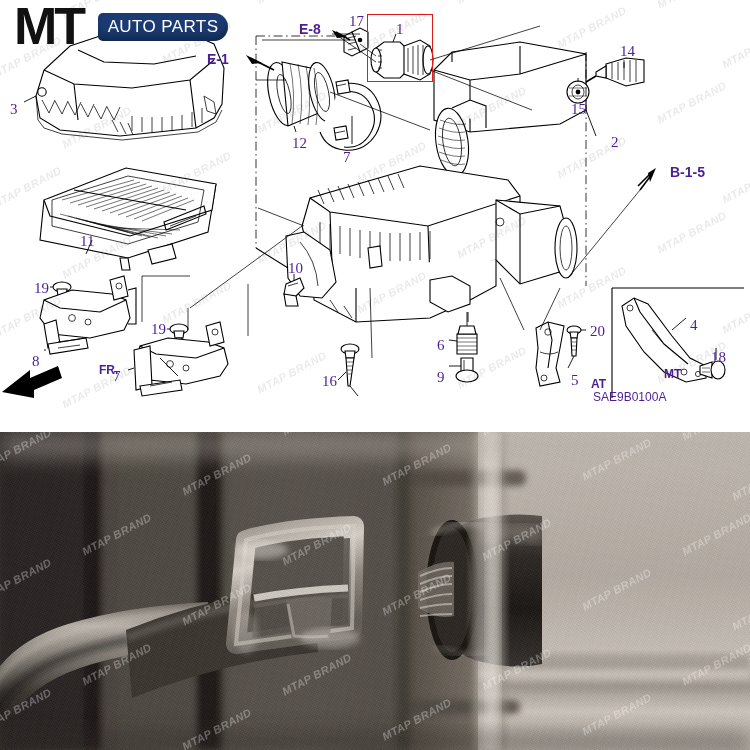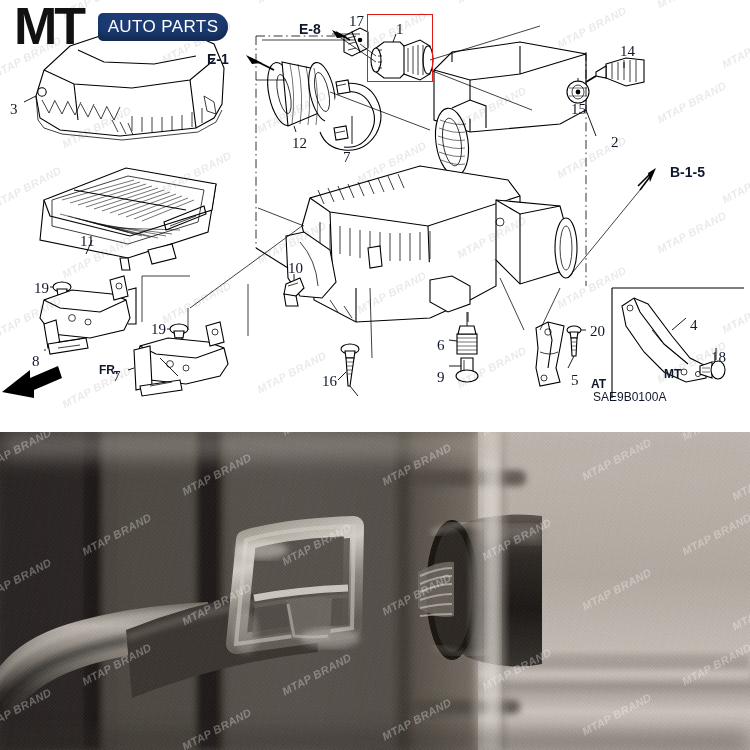--- a/index.html
+++ b/index.html
@@ -39,21 +39,21 @@
   #draw .thin{fill:none;stroke:#000;stroke-width:.75;}
   #draw .hair{fill:none;stroke:#000;stroke-width:.55;}
   #draw .wf{fill:#fff;stroke:#000;stroke-width:1.1;}
   #draw .blk{fill:#000;}
   #draw .dash{fill:none;stroke:#000;stroke-width:.8;
               stroke-dasharray:9 3.5 1.6 3.5;}
   #draw .lead{fill:none;stroke:#000;stroke-width:.9;}
 
   
   .lbl{position:absolute;z-index:5;font-family:"Liberation Serif",serif;
-       font-size:15px;color:#0f172a;line-height:1;white-space:nowrap;}
+       font-size:15px;color:#4c1d95;line-height:1;white-space:nowrap;}
   .lbl.b{font-family:"Liberation Sans",sans-serif;font-weight:700;font-size:14px;}
   .lbl.sm{font-size:12px;font-family:"Liberation Sans",sans-serif;}
   .lbl.mt{font-family:"Liberation Sans",sans-serif;font-weight:700;font-size:12px;margin-left:40px;}
 
   
   #hl{position:absolute;z-index:4;border:1.6px solid #e01b1b;background:transparent;}
 
   
   #photo{position:absolute;left:0;top:432px;width:750px;height:318px;
          overflow:hidden;background:#7d756e;}

